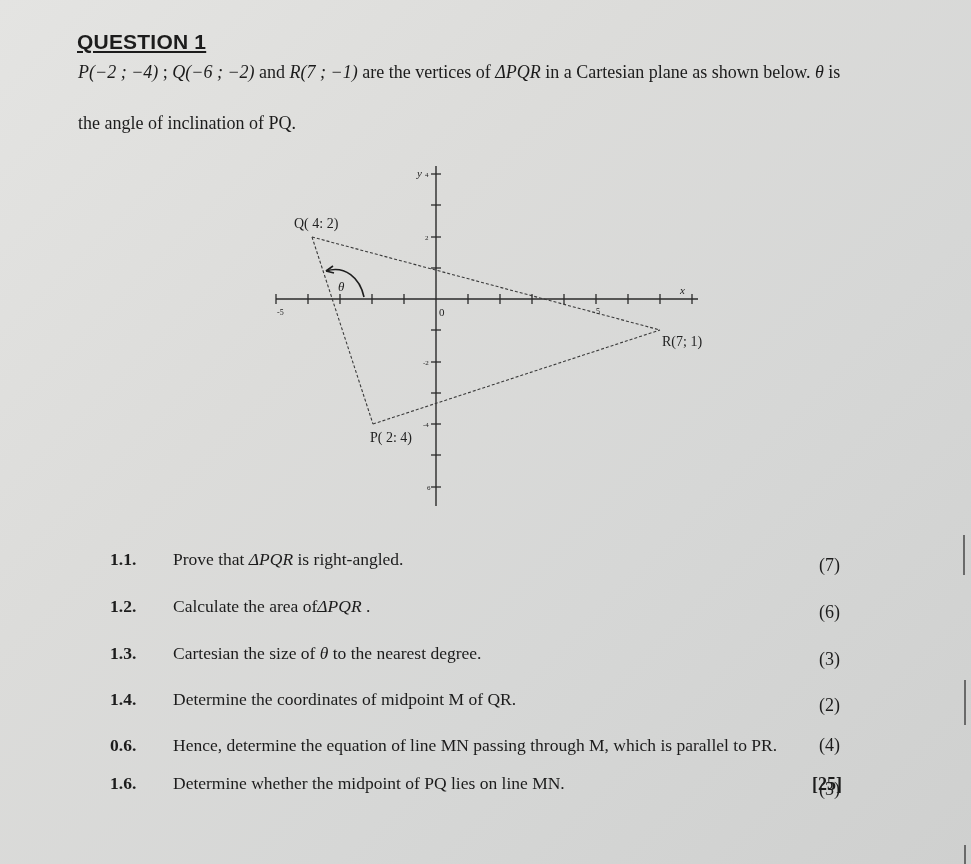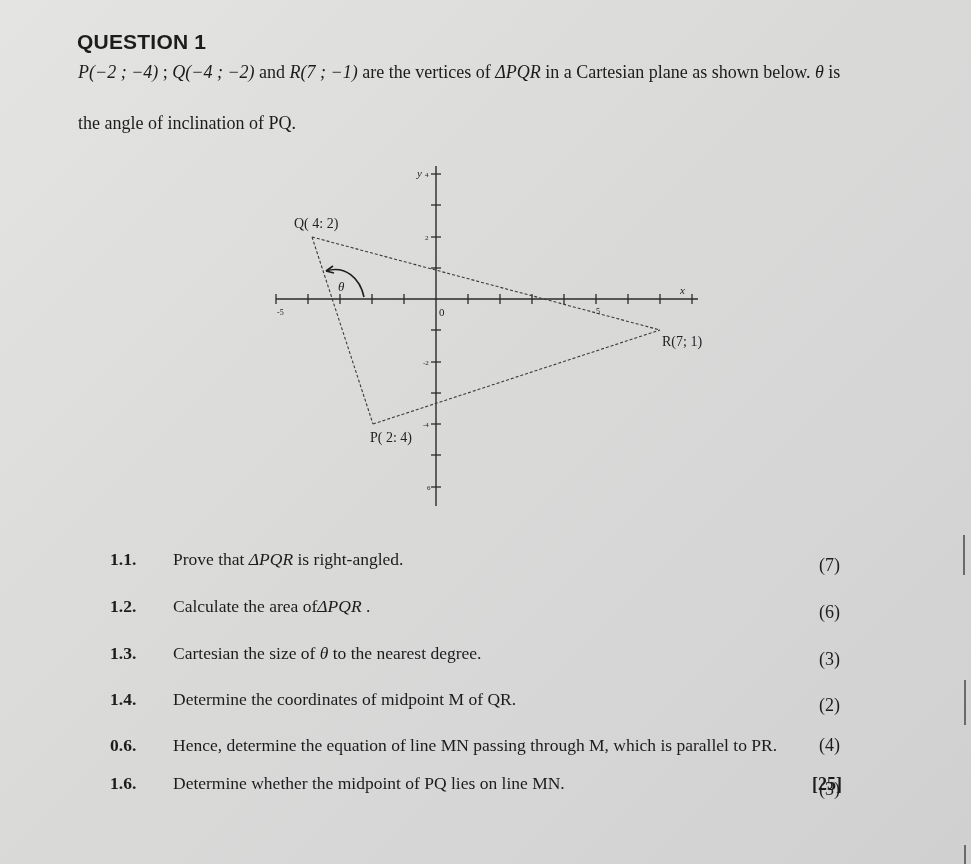--- a/index.html
+++ b/index.html
@@ -6,21 +6,21 @@
   body {
     width: 971px; height: 864px; overflow: hidden;
     background: linear-gradient(135deg, #e4e4e2 0%, #dcdcda 35%, #d6d7d6 65%, #cfd0cf 100%);
     font-family: "Liberation Serif", serif;
     color: #1c1c1c;
     position: relative;
   }
   .heading {
     position: absolute; left: 77px; top: 30px;
     font-family: "Liberation Sans", sans-serif;
-    font-weight: bold; font-size: 21px; letter-spacing: 0.2px;
+    font-weight: bold; font-size: 21px; letter-spacing: 0.2px; text-decoration: underline;
   }
   .intro-line {
     position: absolute; left: 78px; font-size: 18px; white-space: nowrap;
   }
   .intro-line i { font-style: italic; margin-top: 30px; }
   #line1 { top: 62px; }
   #line2 { top: 113px; }
   .figure { position: absolute; left: 0; top: 0; width: 971px; height: 540px; pointer-events: none; }
   .fig-label { font-family: "Liberation Serif", serif; fill: #222; }
   .q-row { position: absolute; left: 110px; width: 730px; font-size: 17.5px; }
@@ -30,21 +30,21 @@
   .q-marks { position: absolute; right: 0; font-size: 18px; }
   .total { position: absolute; left: 812px; top: 774px; font-size: 18px; font-weight: bold; }
   .edge-mark { position: absolute; width: 1.5px; background: #6a6a6a; }
 </style>
 </head>
 <body>
 
 <div class="heading">QUESTION 1</div>
 
 <div class="intro-line" id="line1">
-  <i>P(−2 ; −4)</i><span> ; </span><i>Q(−4 ; −2)</i><span> and </span><i>R(7 ; −1)</i><span> are the vertices of </span><i>ΔPQR</i><span> in a Cartesian plane as shown below. </span><i>θ</i><span> is</span>
+  <i>P(−2 ; −4)</i><span> ; </span><i>Q(−6 ; −2)</i><span> and </span><i>R(7 ; −1)</i><span> are the vertices of </span><i>ΔPQR</i><span> in a Cartesian plane as shown below. </span><i>θ</i><span> is</span>
 </div>
 <div class="intro-line" id="line2">the angle of inclination of PQ.</div>
 
 <svg class="figure" viewBox="0 0 971 540" xmlns="http://www.w3.org/2000/svg">
   <g stroke="#2a2a2a" stroke-width="1.4" fill="none">
     <line x1="276" y1="299" x2="698" y2="299"></line>
     <line x1="436" y1="166" x2="436" y2="506"></line>
   </g>
   <g stroke="#2a2a2a" stroke-width="1.3">
     <line x1="276" y1="294" x2="276" y2="304"></line>

